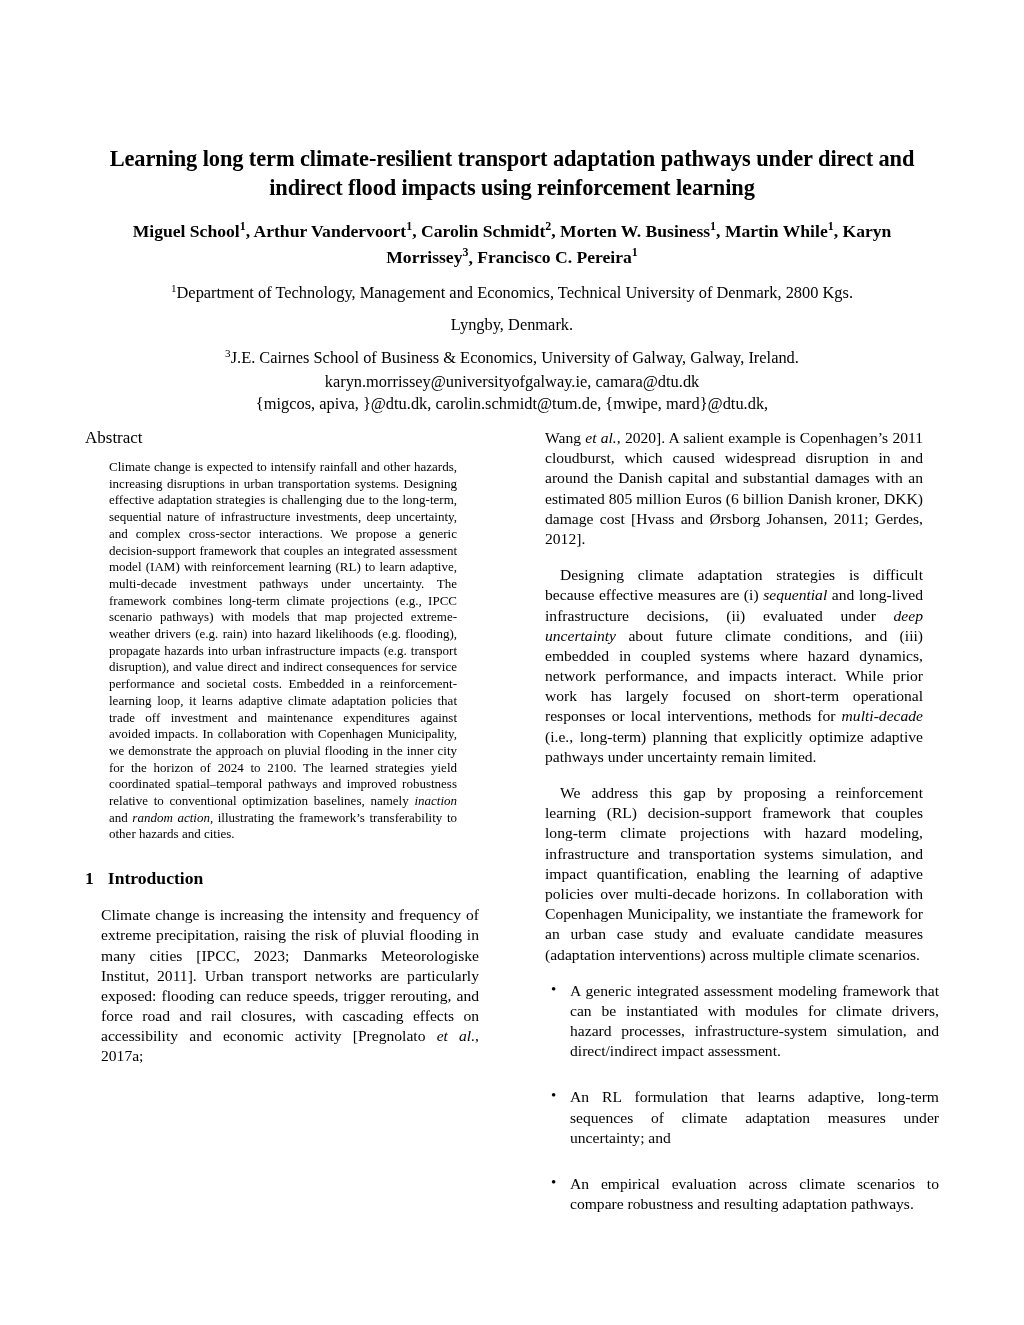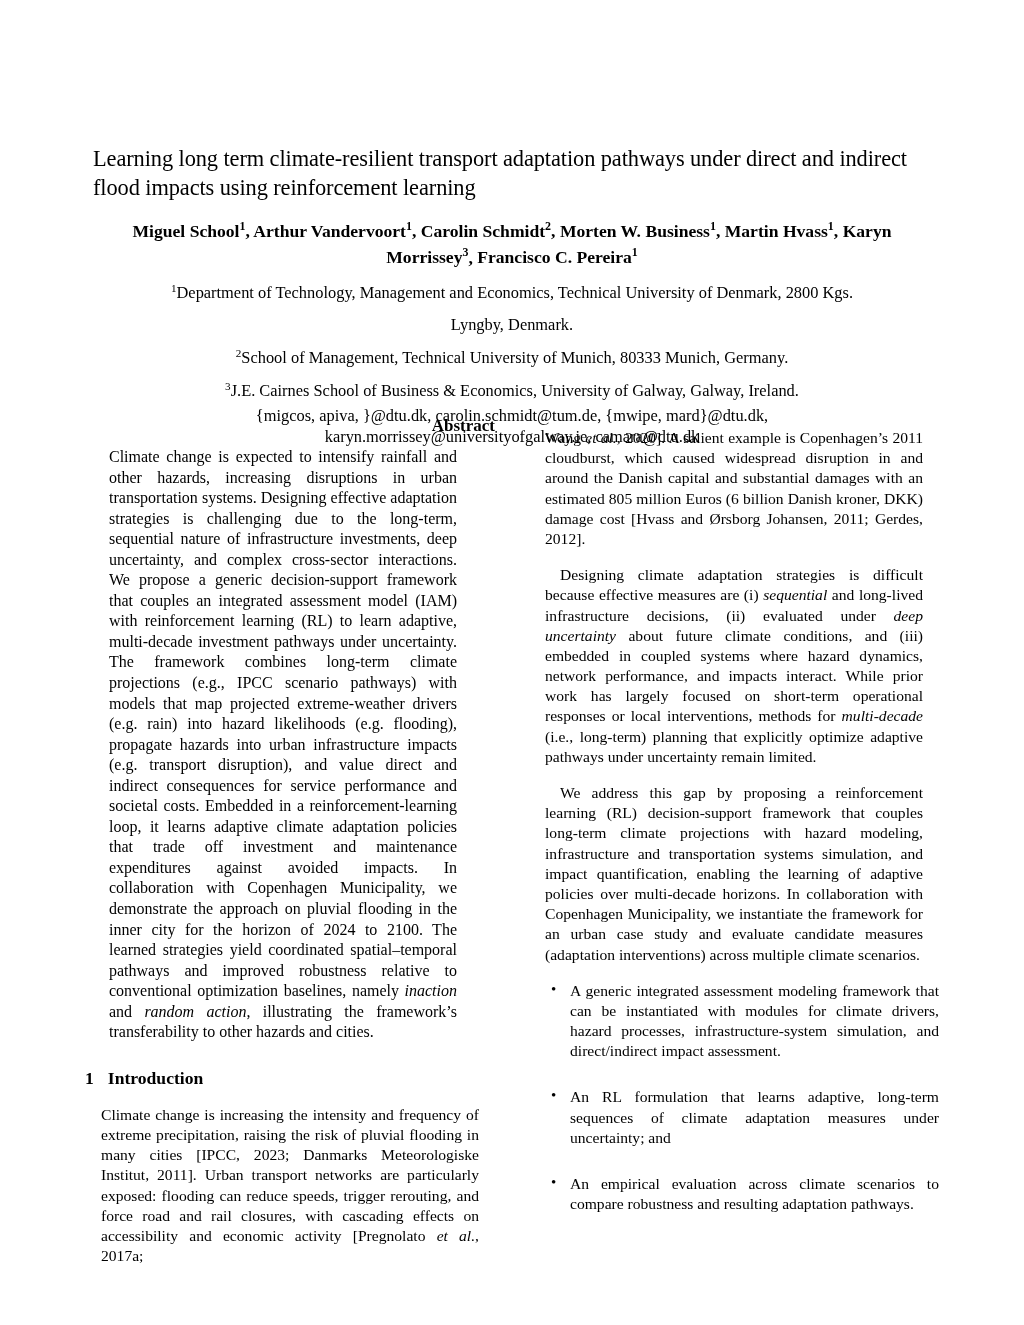--- a/index.html
+++ b/index.html
@@ -42,22 +42,22 @@
     position: absolute;
     left: 85px;
     top: 0;
     width: 854px;
     height: 1325px;
   }
 
   
   .title {
     margin-top: 144px;
-    text-align: left;
-    font-weight: normal;
+    text-align: center;
+    font-weight: bold;
     font-size: 22.4px;
     line-height: 1.30;
     letter-spacing: -0.1px;
     padding: 0 8px;
   }
   .authors {
     margin-top: 16px;
     text-align: center;
     font-weight: bold;
     font-size: 17.6px;
@@ -91,28 +91,28 @@
     display: flex;
     gap: 34px;
   }
   .col {
     width: 410px;
     position: relative;
   }
 
   
   .abstract-head {
-    text-align: right;
-    font-weight: bold;
+    text-align: left;
+    font-weight: normal;
     font-size: 17px;
-    margin: 4px 0 11px 0;
+    margin: 16px 0 11px 0;
   }
   .abstract-body {
     margin: 0 38px 0 24px;
-    font-size: 16px;
+    font-size: 13px;
     line-height: 1.285;
     text-align: justify;
     text-justify: inter-word;
     hyphens: manual;
   }
 
   
   .section-head {
     font-weight: bold;
     font-size: 17.6px;
@@ -169,35 +169,34 @@
   <div id="content">
 
     <div class="title">Learning long term climate-resilient transport adaptation pathways under direct and indirect flood impacts using reinforcement learning</div>
 
     <div class="authors">
       <span><span>Miguel School</span><sup>1</sup></span>,
       <span><span>Arthur Vandervoort</span><sup>1</sup></span>,
       <span><span>Carolin Schmidt</span><sup>2</sup></span>,
       <span><span>Morten W. Business</span><sup>1</sup></span>,
       <span><span>Martin</span></span>
-      <span><span>Hvass</span><sup>1</sup></span>,
+      <span><span>While</span><sup>1</sup></span>,
       <span><span>Karyn Morrissey</span><sup>3</sup></span>,
       <span><span>Francisco C. Pereira</span><sup>1</sup></span>
     </div>
 
     <div class="affils">
       <span class="affil-line"><sup>1</sup><span>Department of Technology, Management and Economics, Technical University of Denmark, 2800 Kgs.</span></span>
       <span class="affil-line"><span>Lyngby, Denmark.</span></span>
-      <span class="affil-line"><sup>2</sup><span>School of Management, Technical University of Munich, 80333 Munich, Germany.</span></span>
       <span class="affil-line"><sup>3</sup><span>J.E. Cairnes School of Business &amp; Economics, University of Galway, Galway, Ireland.</span></span>
     </div>
 
     <div class="emails">
+      <span>karyn.morrissey@universityofgalway.ie, camara@dtu.dk</span>
       <span>{migcos, apiva, }@dtu.dk, carolin.schmidt@tum.de, {mwipe, mard}@dtu.dk,</span>
-      <span>karyn.morrissey@universityofgalway.ie, camara@dtu.dk</span>
     </div>
 
     <div id="columns">
 
       <div class="col">
         <div class="abstract-head">Abstract</div>
         <div class="abstract-body"><span>Climate change is expected to intensify rainfall and other hazards, increasing disruptions in urban transportation systems. Designing effective adaptation strategies is challenging due to the long-term, sequential nature of infrastructure investments, deep uncertainty, and complex cross-sector interactions. We propose a generic decision-support framework that couples an integrated assessment model (IAM) with reinforcement learning (RL) to learn adaptive, multi-decade investment pathways under uncertainty. The framework combines long-term climate projections (e.g., IPCC scenario pathways) with models that map projected extreme-weather drivers (e.g. rain) into hazard likelihoods (e.g. flooding), propagate hazards into urban infrastructure impacts (e.g. transport disruption), and value direct and indirect consequences for service performance and societal costs. Embedded in a reinforcement-learning loop, it learns adaptive climate adaptation policies that trade off investment and maintenance expenditures against avoided impacts. In collaboration with Copenhagen Municipality, we demonstrate the approach on pluvial flooding in the inner city for the horizon of 2024 to 2100. The learned strategies yield coordinated spatial–temporal pathways and improved robustness relative to conventional optimization baselines, namely </span><i>inaction</i><span> and </span><i>random action</i><span>, illustrating the framework’s transferability to other hazards and cities.</span></div>
 
         <div class="section-head"><span class="num">1</span><span>Introduction</span></div>
 

